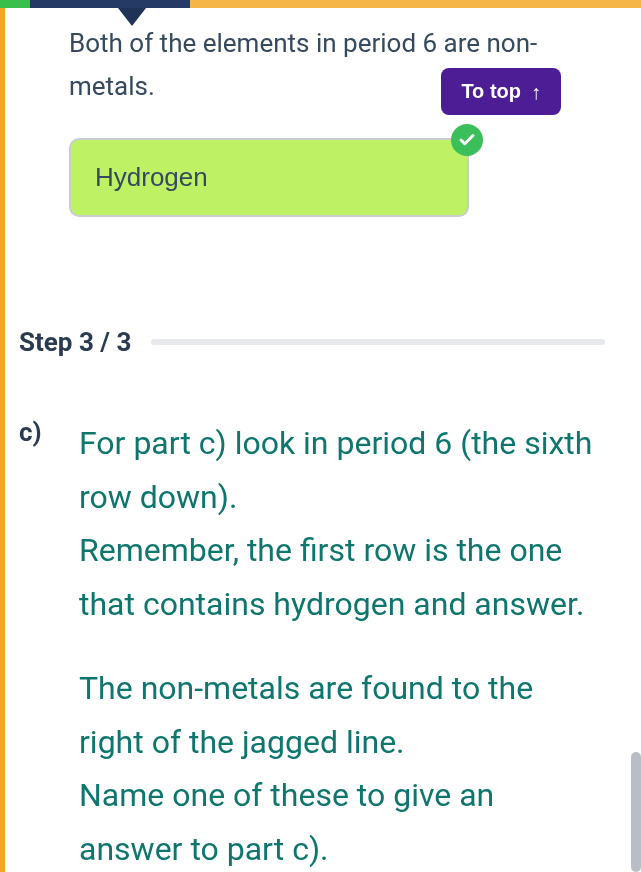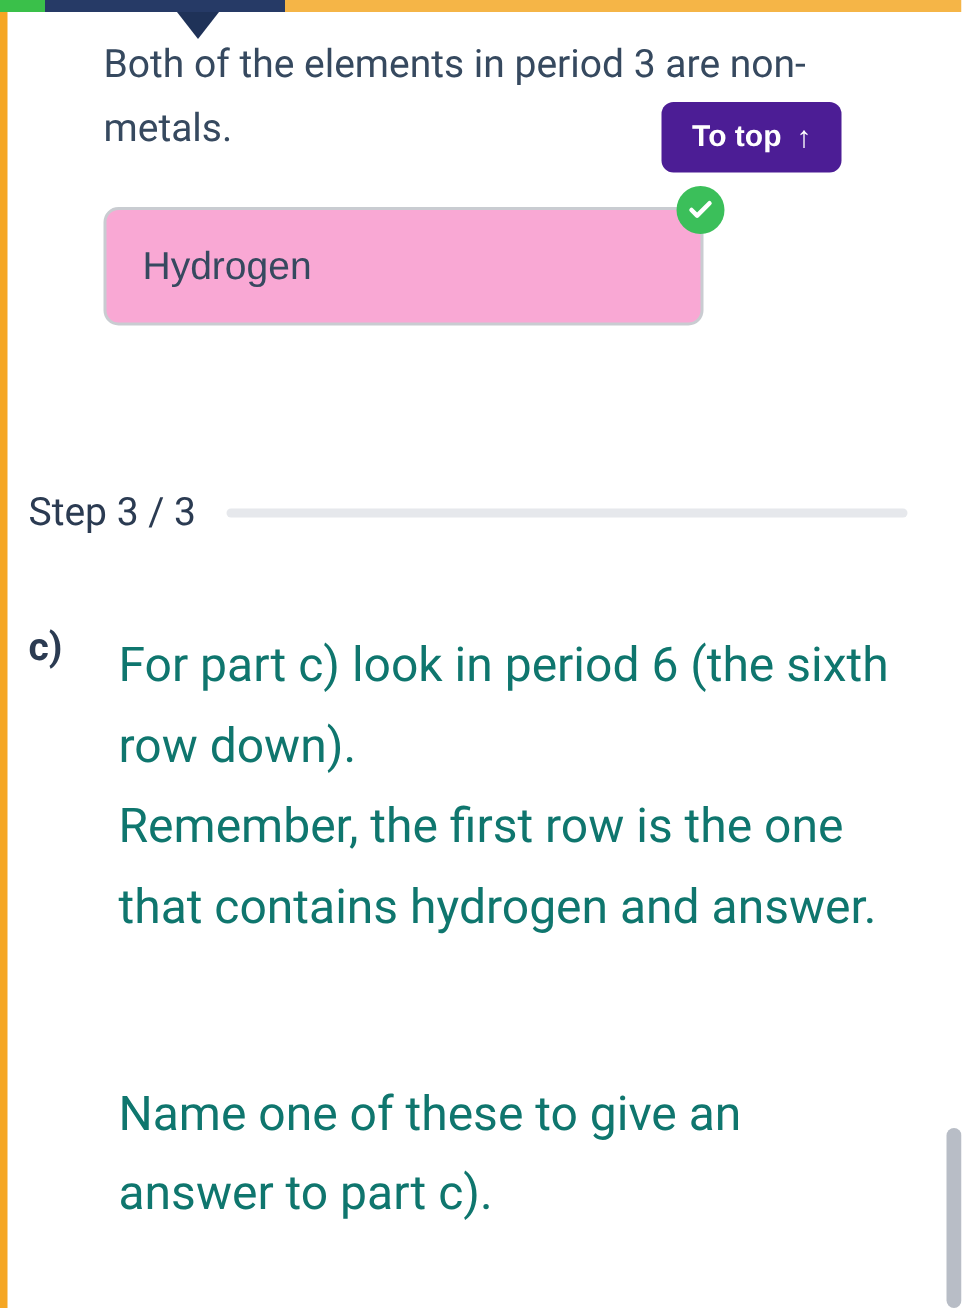--- a/index.html
+++ b/index.html
@@ -75,21 +75,21 @@
     position: relative;
     width: 400px;
   }
   .answer-box {
     width: 100%;
     border: 2px solid #c9ccd1;
     border-radius: 10px;
     padding: 22px 24px;
     font-size: 26px;
     color: #36495f;
-    background: #f9a8d4;
+    background: #bef264;
   }
   .check-badge {
     position: absolute;
     top: -14px;
     right: -14px;
     width: 32px;
     height: 32px;
     background: #3bbf5a;
     border-radius: 50%;
     display: flex;
@@ -98,21 +98,21 @@
   }
   .check-badge svg { width: 18px; height: 18px; }
   .step-header {
     display: flex;
     align-items: center;
     gap: 20px;
     padding: 70px 36px 0 14px;
   }
   .step-label {
     font-size: 26px;
-    font-weight: 400;
+    font-weight: 700;
     color: #2b3b52;
     white-space: nowrap;
   }
   .step-rule {
     flex: 1;
     height: 6px;
     background: #e6e8ec;
     border-radius: 3px;
   }
   .qc {
@@ -155,21 +155,21 @@
   <div class="pointer"></div>
 
   <div class="content-wrap">
 
     <button class="to-top-btn">
       <span>To top</span>
       <span class="arrow">↑</span>
     </button>
 
     <div class="section-upper">
-      <p class="prompt-text">Both of the elements in period 3 are non-metals.</p>
+      <p class="prompt-text">Both of the elements in period 6 are non-metals.</p>
 
       <div class="answer-box-wrap">
         <input class="answer-box" type="text" value="Hydrogen" style="">
         <span class="check-badge">
           <svg viewBox="0 0 24 24" fill="none" stroke="#fff" stroke-width="4" stroke-linecap="round" stroke-linejoin="round">
             <polyline points="4 12 9 17 20 6"></polyline>
           </svg>
         </span>
       </div>
     </div>
@@ -177,20 +177,20 @@
     <div class="step-header">
       <div class="step-label">Step 3 / 3</div>
       <div class="step-rule"></div>
     </div>
 
     <div class="qc">
       <div class="qc-row">
         <div class="part-label">c)</div>
         <div class="part-body">
           <p><span>For part c) look in period 6 (the sixth row down).</span><br><span>Remember, the first row is the one that contains hydrogen and answer.</span></p>
-          <p><br><span>Name one of these to give an answer to part c).</span></p>
+          <p><span>The non-metals are found to the right of the jagged line.</span><br><span>Name one of these to give an answer to part c).</span></p>
         </div>
       </div>
     </div>
 
     <div class="scroll-hint"></div>
   </div>
 </div>
 
 </body></html>

